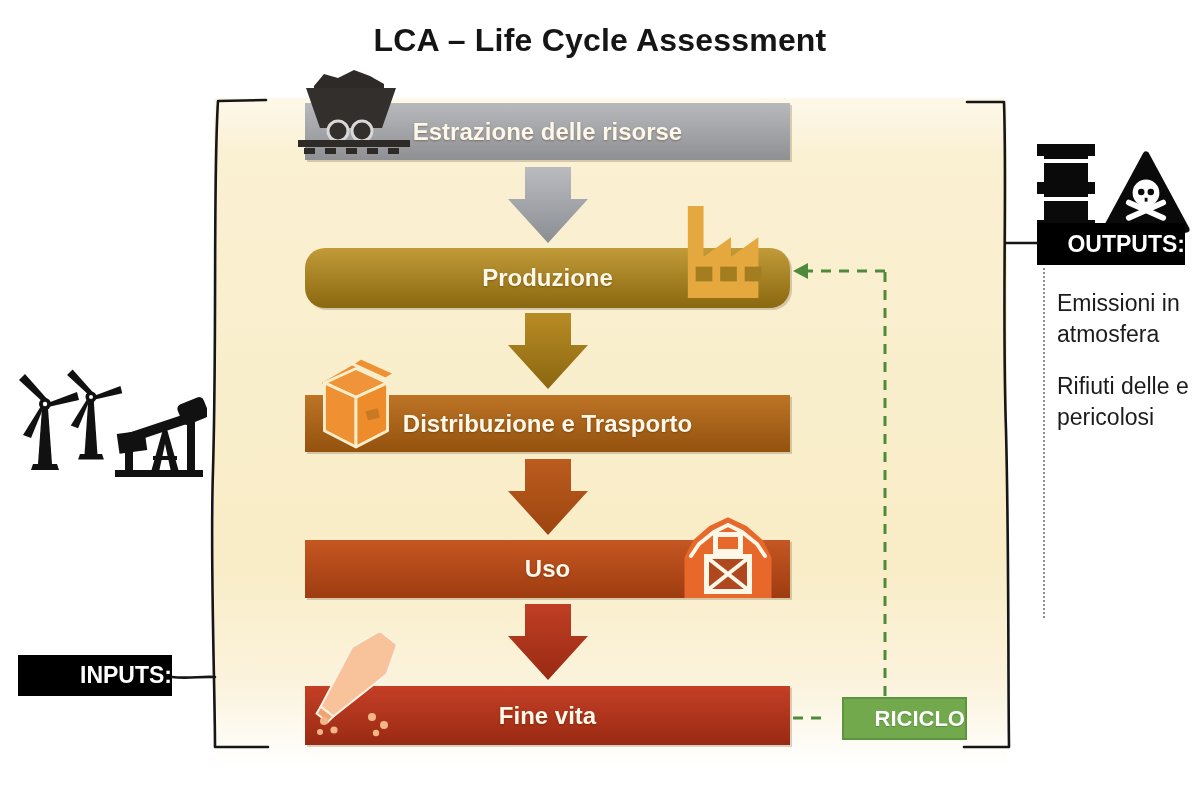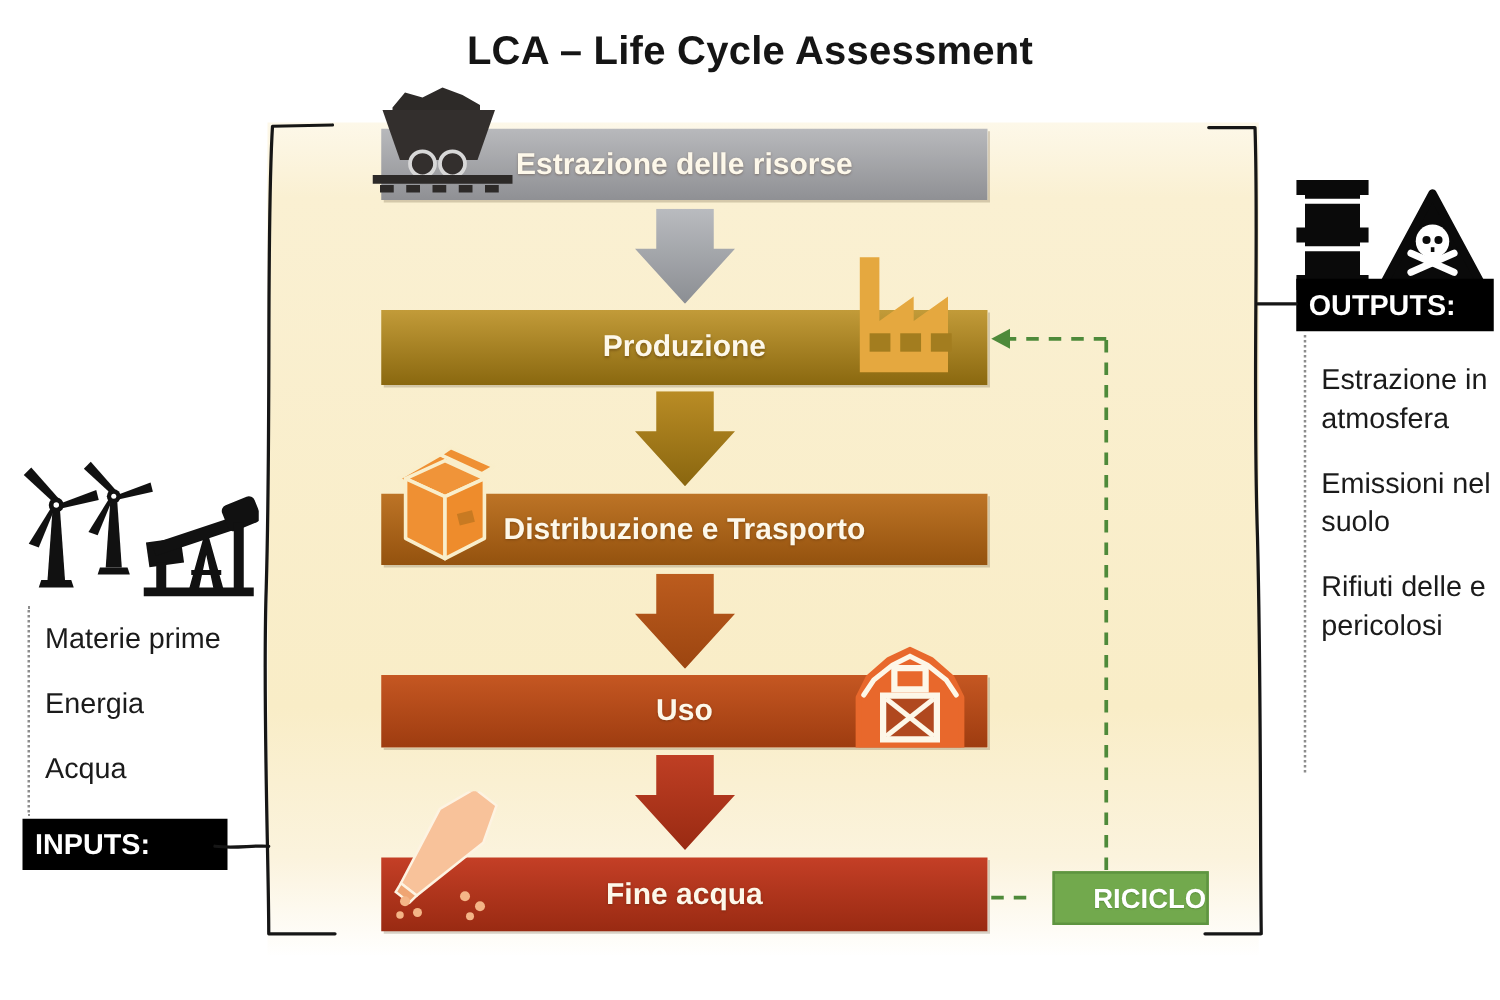--- a/index.html
+++ b/index.html
@@ -9,32 +9,32 @@
   #panel{position:absolute;left:214px;top:98px;width:793px;height:668px;
          background:linear-gradient(180deg,#fdf8e9 0%,#faf0d2 9%,#f9edc7 70%,#fbf3dd 88%,#ffffff 100%);}
   
   #title{position:absolute;left:0;top:22px;width:1200px;text-align:center;
          font-size:32px;font-weight:700;letter-spacing:.2px;color:#151515;}
   
   .bar{position:absolute;left:305px;width:485px;display:flex;align-items:center;justify-content:center;
        color:#fdf8ea;font-weight:700;font-size:24px;text-shadow:0 1px 2px rgba(60,30,0,.35);
        box-shadow:2px 2px 0 rgba(100,80,50,.25);z-index:2;}
   .s1{top:103px;height:57px;background:linear-gradient(180deg,#b8b9bc,#8f9094);text-align:center;}
-  .s2{top:248px;height:60px;background:linear-gradient(180deg,#c29b39,#8a680f);}
+  .s2{top:248px;height:60px;background:linear-gradient(180deg,#c29b39,#8a680f);border-radius:20px;}
   .s3{top:395px;height:57px;background:linear-gradient(180deg,#bd7426,#94520e);}
   .s4{top:540px;height:58px;background:linear-gradient(180deg,#c55722,#9e3c10);}
   .s5{top:686px;height:59px;background:linear-gradient(180deg,#c43f26,#992a12);}
   
   .arrow{position:absolute;left:508px;width:80px;height:76px;z-index:2;}
   .a1{top:167px;} .a2{top:313px;} .a3{top:459px;} .a4{top:604px;}
   
   .icon{position:absolute;z-index:3;}
   
   .tagbox{position:absolute;background:#000;color:#fff;font-weight:700;font-size:23px;
-          display:flex;align-items:center;justify-content:flex-start;z-index:3;padding-left:10px;}
+          display:flex;align-items:center;justify-content:flex-end;z-index:3;}
   #inputs-box{left:18px;top:655px;width:154px;height:41px;}
   #outputs-box{left:1037px;top:223px;width:148px;height:42px;}
   
   .sidelist{position:absolute;border-left:2px dotted #8d8d8d;z-index:3;}
   #inputs-list{left:22px;top:485px;width:190px;height:168px;padding:12px 0 0 12px;box-sizing:border-box;}
   #inputs-list .item{font-size:23px;line-height:26px;margin-bottom:26px;}
   #outputs-list{left:1043px;top:268px;width:152px;height:350px;padding:20px 0 0 12px;box-sizing:border-box;}
   #outputs-list .item{font-size:23px;line-height:31px;margin-bottom:21px;}
   
   #riciclo{position:absolute;left:822px;top:697px;width:125px;height:43px;background:#72a94d;
@@ -68,21 +68,21 @@
   <div class="bar s2">
     <span>Produzione</span>
   </div>
   <div class="bar s3">
     <span>Distribuzione e Trasporto</span>
   </div>
   <div class="bar s4">
     <span>Uso</span>
   </div>
   <div class="bar s5">
-    <span>Fine acqua</span>
+    <span>Fine vita</span>
   </div>
 
   <svg class="arrow a1" viewBox="0 0 80 76">
     <defs>
         <linearGradient id="ag1" x1="0" y1="0" x2="0" y2="1">
           <stop offset="0" stop-color="#b9bbbf"></stop>
           <stop offset="1" stop-color="#8b8e93"></stop>
         </linearGradient>
       </defs>
     <polygon points="17,0 63,0 63,32 80,32 40,76 0,32 17,32" fill="url(#ag1)"></polygon>
@@ -254,29 +254,23 @@
     </svg>
   </div>
 
   <div id="inputs-box" class="tagbox">
     <span>INPUTS:</span>
   </div>
   <div id="outputs-box" class="tagbox">
     <span>OUTPUTS:</span>
   </div>
 
-  <div id="inputs-list" class="sidelist">
-    <div class="item">Materie prime</div>
-    <div class="item">Energia</div>
-    <div class="item">Acqua</div>
-  </div>
 
   <div id="outputs-list" class="sidelist">
-    <div class="item">Estrazione in atmosfera</div>
-    <div class="item">Emissioni nel suolo</div>
+    <div class="item">Emissioni in atmosfera</div>
     <div class="item">Rifiuti delle e pericolosi</div>
   </div>
 
   <div id="riciclo">
     <span>RICICLO</span>
   </div>
 
   <svg class="overlay" width="1200" height="800" viewBox="0 0 1200 800">
     <g stroke="#4e8a3a" stroke-width="3" fill="none" stroke-dasharray="10 8">
       <path d="M793 718 L821 718"></path>

